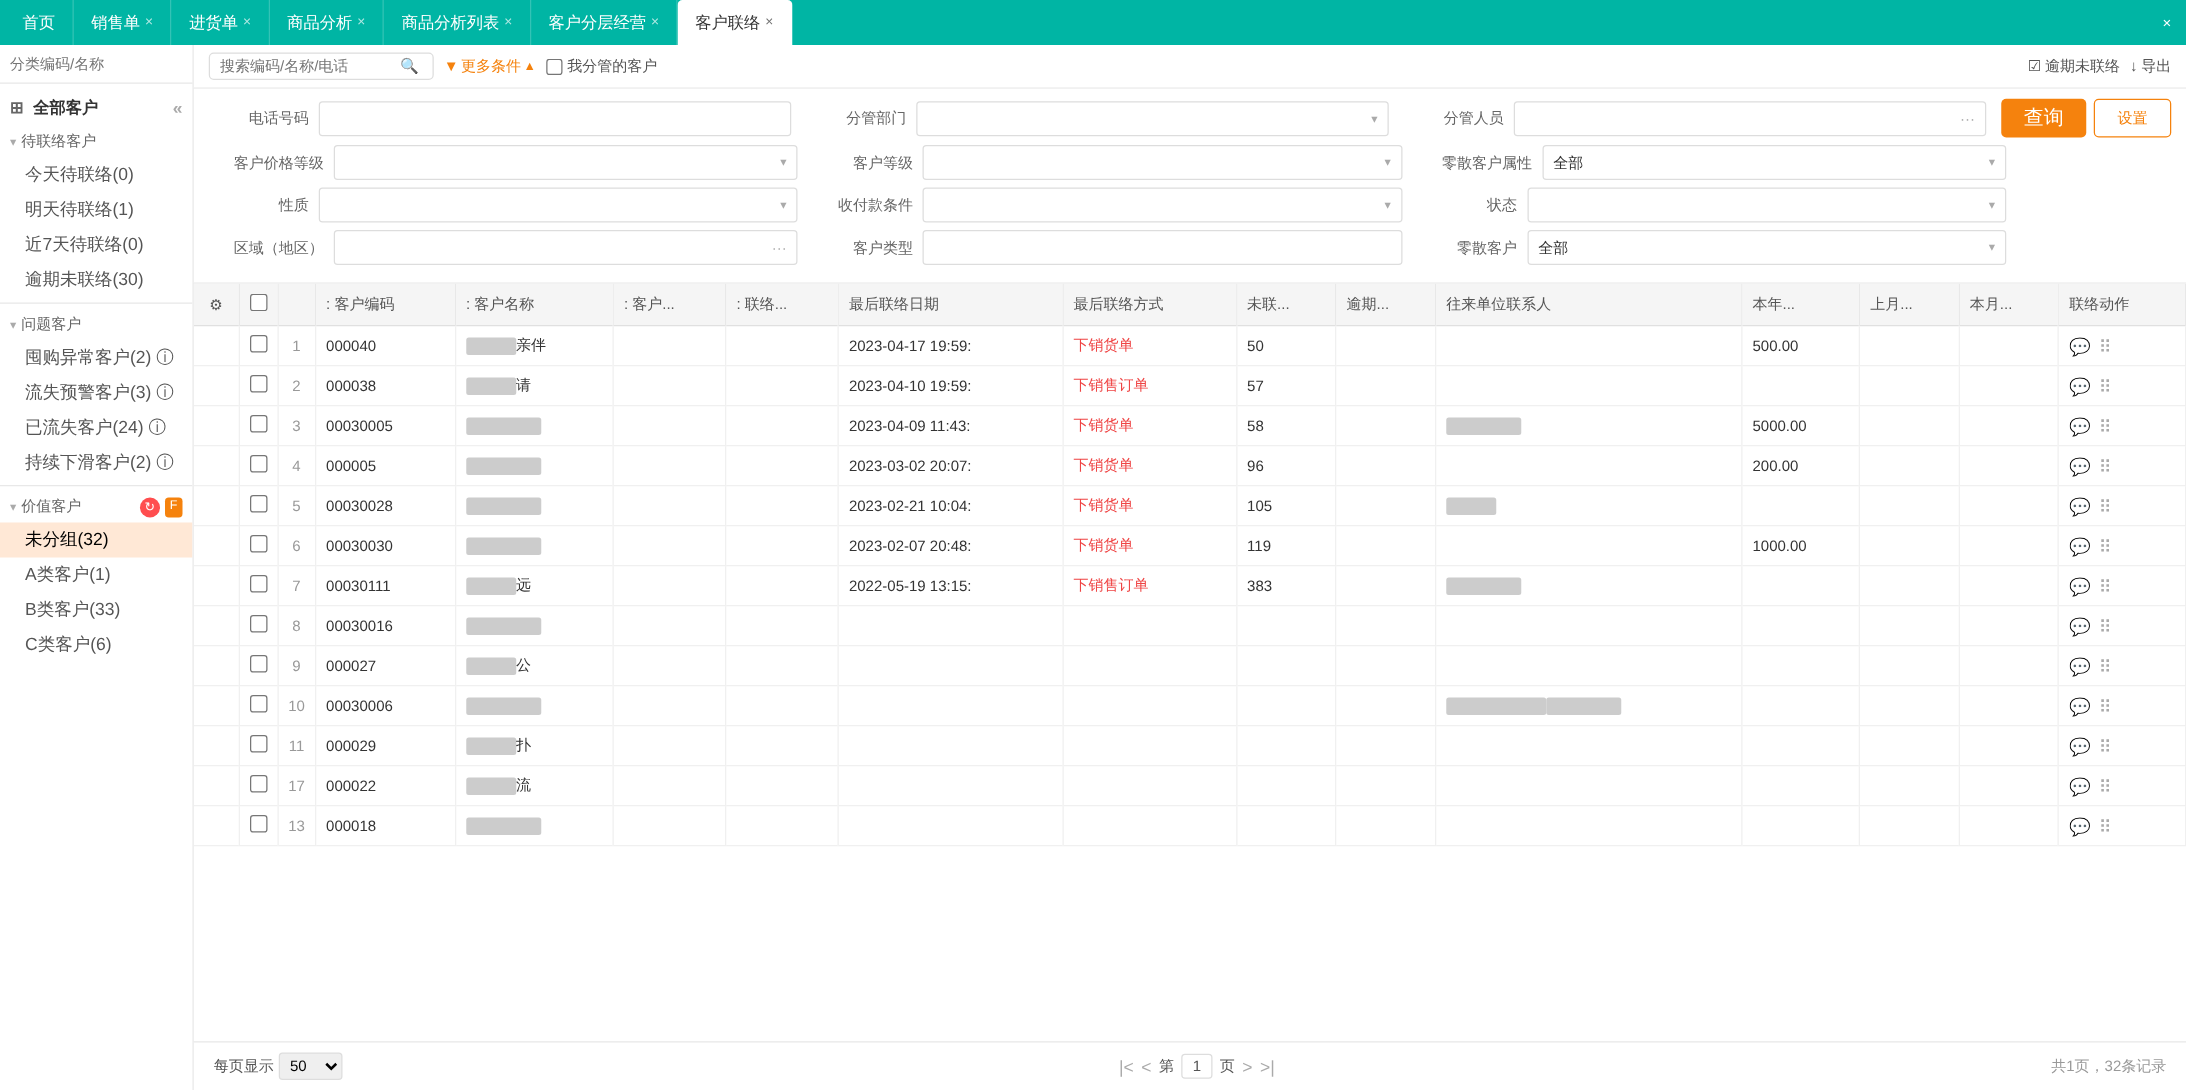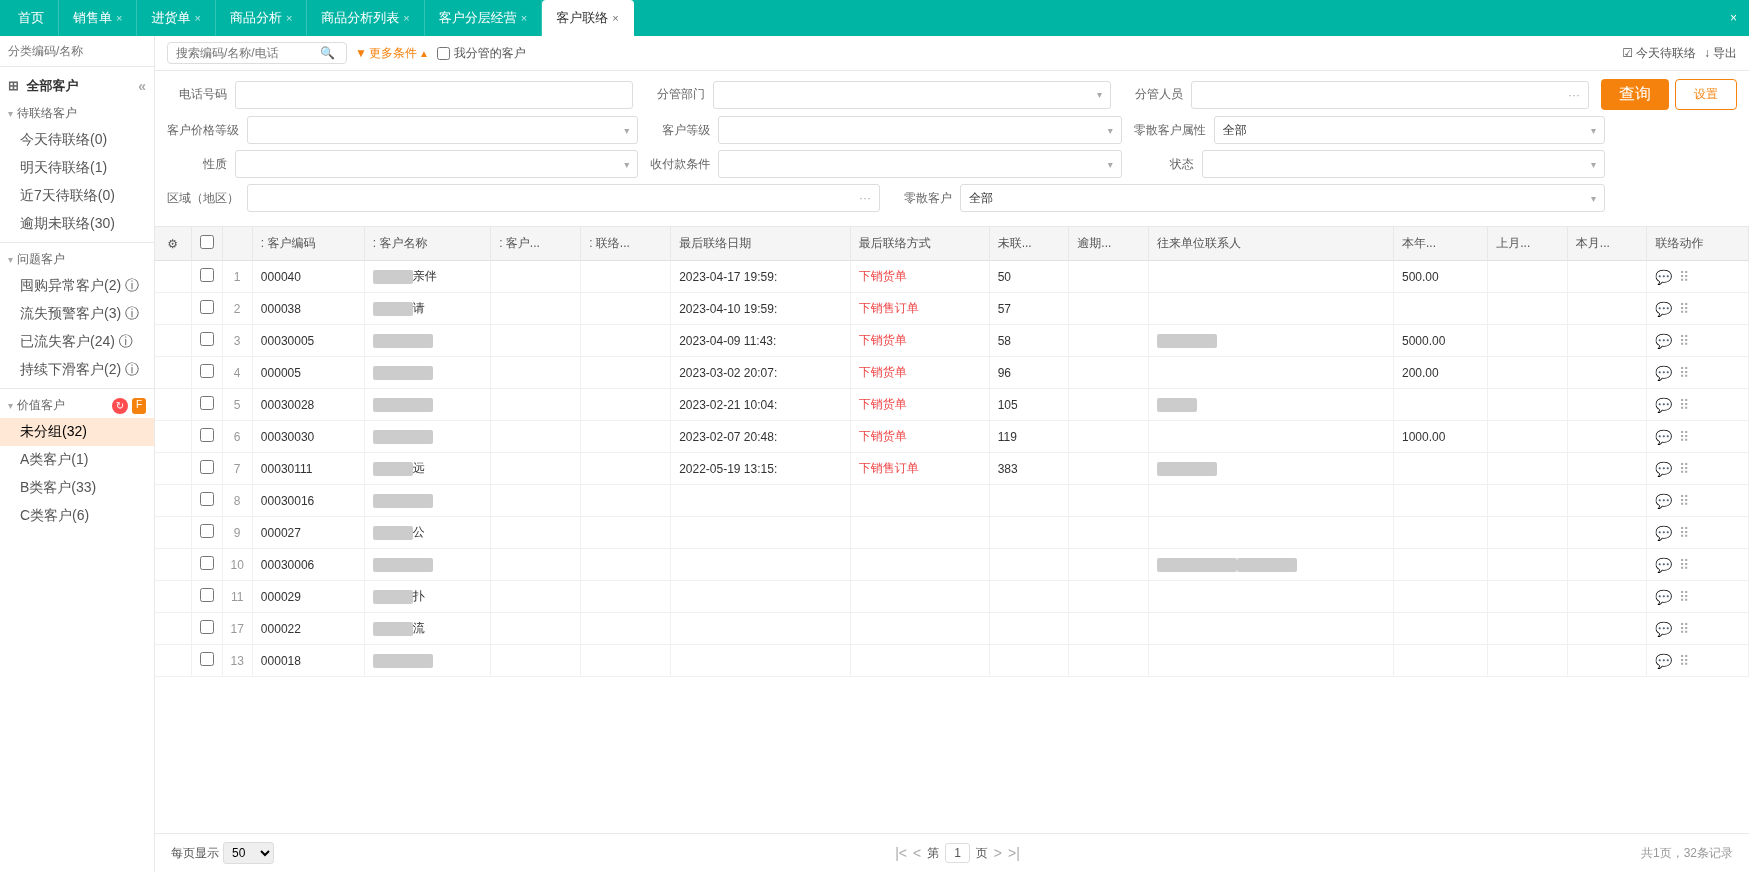--- a/index.html
+++ b/index.html
@@ -221,20 +221,21 @@
       display: flex;
       align-items: center;
       gap: 12px;
       margin-bottom: 6px;
     }
     .adv-filter-field {
       display: flex;
       align-items: center;
       flex: 1;
       gap: 8px;
+      margin-left: 20px;
     }
     .adv-filter-field label {
       color: #666;
       font-size: 12px;
       white-space: nowrap;
       min-width: 60px;
       text-align: right;
     }
     .adv-filter-input {
       flex: 1;
@@ -507,21 +508,21 @@
         <span>更多条件</span>
         <span style="font-size:10px;">▲</span>
       </div>
       <div class="filter-my-customers">
         <input type="checkbox" style="">
         <span>我分管的客户</span>
       </div>
       <div class="filter-bar-right">
         <div class="btn-batch">
           <span>☑</span>
-          <span>今天待联络</span>
+          <span>逾期未联络</span>
         </div>
         <div class="btn-export">
           <span>↓</span>
           <span>导出</span>
         </div>
       </div>
     </div>
 
     <div class="adv-filter">
 
@@ -600,20 +601,24 @@
         <div style="width:120px;flex-shrink:0;"></div>
       </div>
 
       <div class="adv-filter-row">
         <div class="adv-filter-field">
           <label>区域（地区）</label>
           <div class="adv-filter-input">
             <span></span>
               <span class="dots">···</span>
           </div>
+        </div>
+        <div class="adv-filter-field">
+          <label>客户类型</label>
+          <div class="adv-filter-input"></div>
         </div>
         <div class="adv-filter-field">
           <label>零散客户</label>
           <div class="adv-filter-input">
             <span>全部</span>
               <span class="arrow-down">▾</span>
           </div>
         </div>
         <div style="width:120px;flex-shrink:0;"></div>
       </div>

